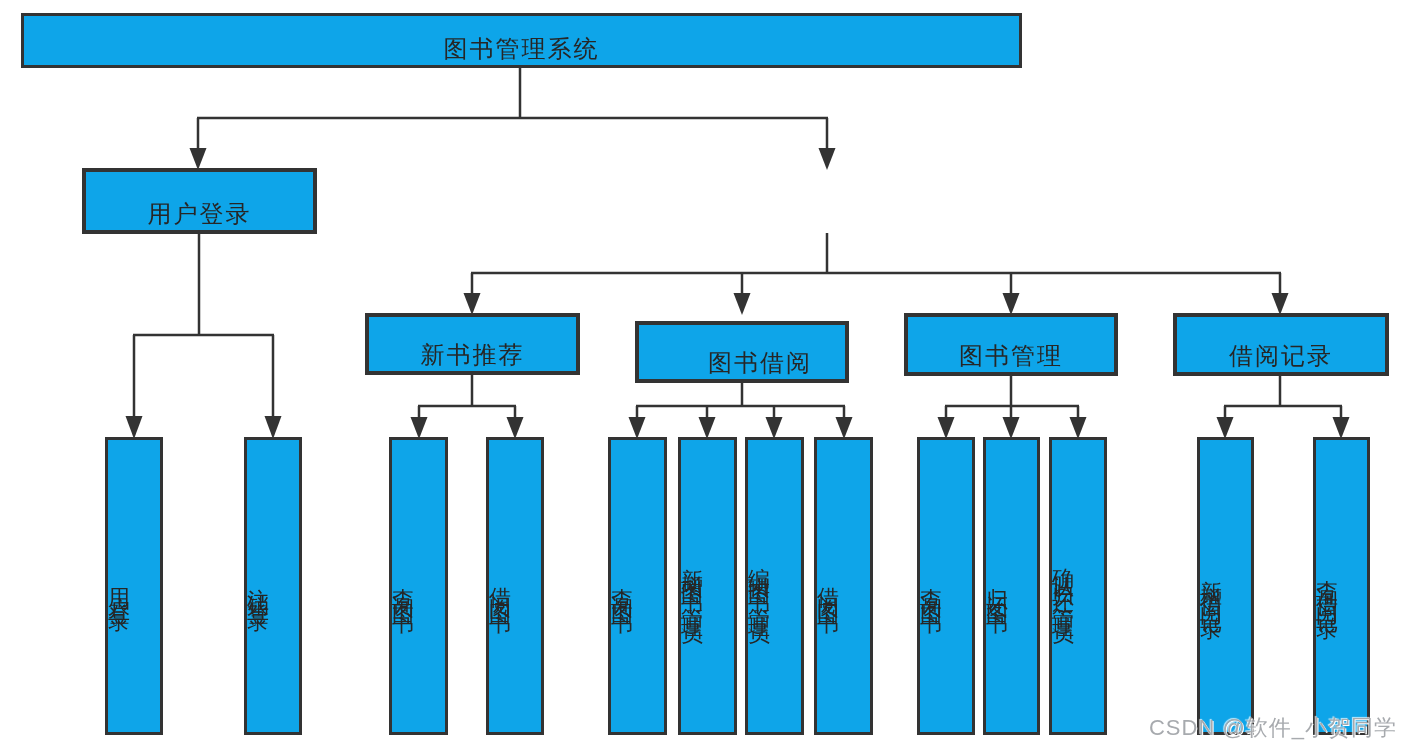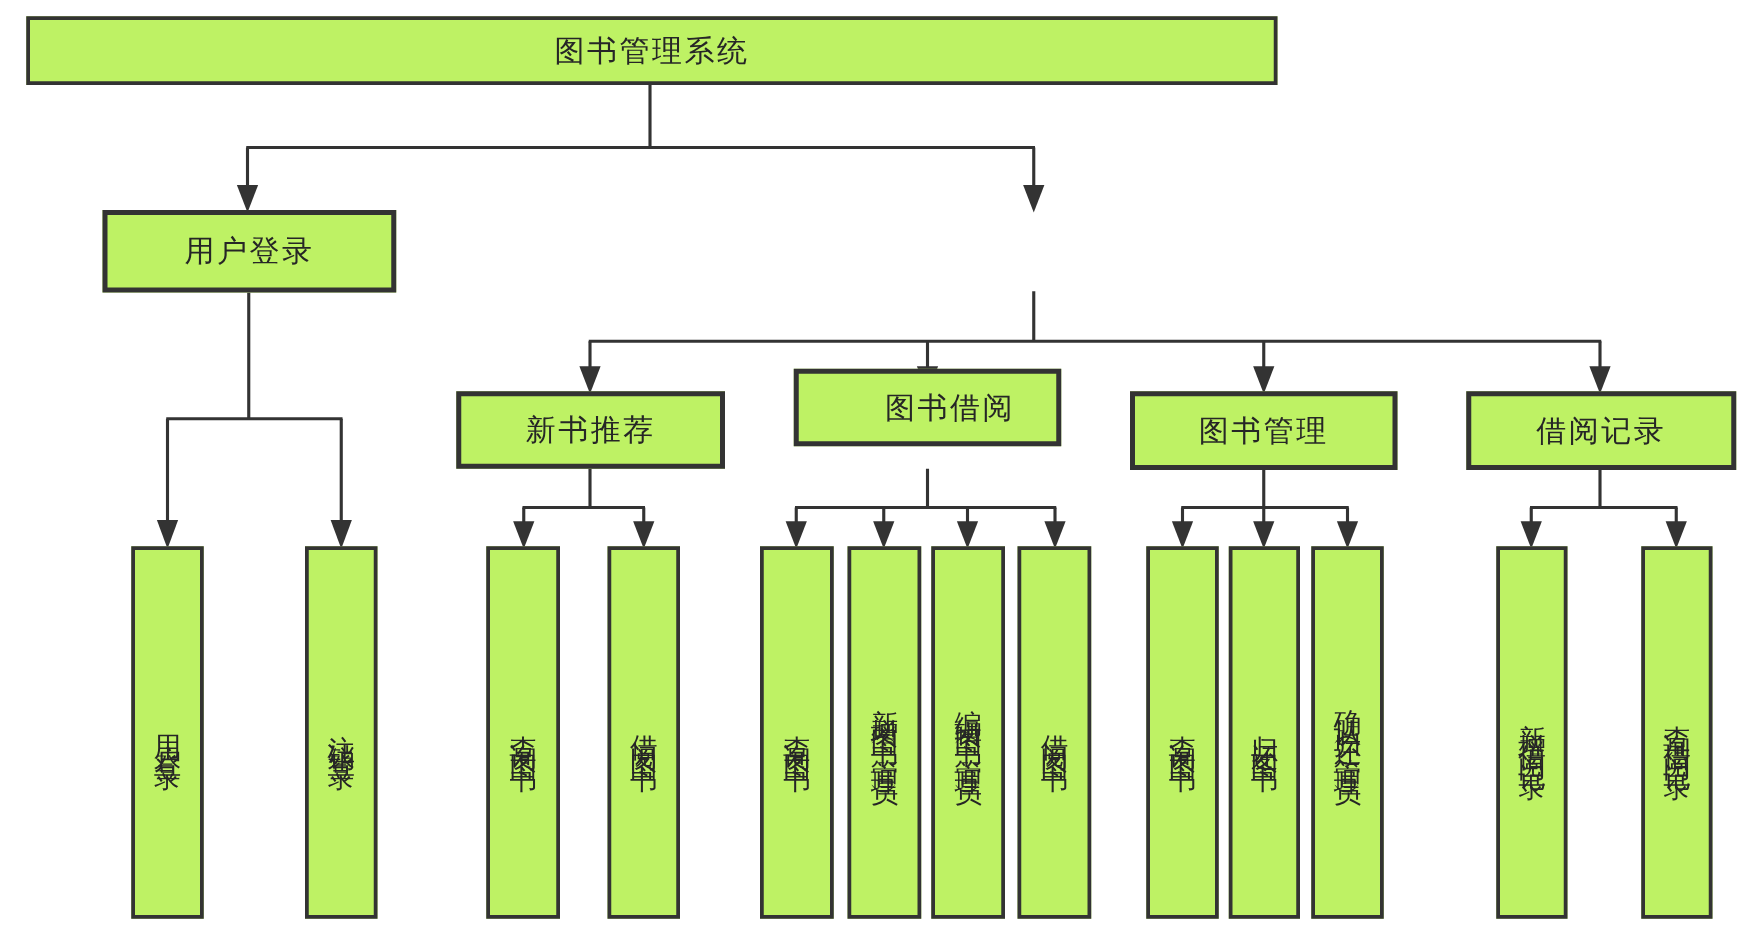--- a/index.html
+++ b/index.html
@@ -7,24 +7,24 @@
     position:relative;
     width:1405px;height:747px;
     background:#ffffff;
     font-family:"Liberation Sans","DejaVu Sans",sans-serif;
     overflow:hidden;
   }
   .connectors{position:absolute;left:0;top:0;z-index:1;}
   .node{
     position:absolute;
     box-sizing:border-box;
-    background:#bef264;
+    background:#0ea5e9;
     border:3px solid #333333;
     display:flex;
-    align-items:center;
+    align-items:flex-end;
     justify-content:center;
     color:#262626;
     z-index:2;
   }
   .node.lvl1{border-width:3px;font-size:24px;letter-spacing:2px;}
   .node.lvl2,.node.lvl3{border-width:4px;font-size:24px;letter-spacing:2px;}
   .node.leaf{
     border-width:3px;
     font-size:22px;
     writing-mode:vertical-rl;
@@ -132,21 +132,21 @@
     <span>图书管理系统</span>
   </div>
 
   <div class="node lvl2" style="left:82px;top:168px;width:235px;height:66px;">
     <span>用户登录</span>
   </div>
 
   <div class="node lvl3" style="left:365px;top:313px;width:215px;height:62px;">
     <span>新书推荐</span>
   </div>
-  <div class="node lvl3" style="left:635px;top:295px;width:214px;height:62px;padding-left:36px;">
+  <div class="node lvl3" style="left:635px;top:321px;width:214px;height:62px;padding-left:36px;">
     <span>图书借阅</span>
   </div>
   <div class="node lvl3" style="left:904px;top:313px;width:214px;height:63px;">
     <span>图书管理</span>
   </div>
   <div class="node lvl3" style="left:1173px;top:313px;width:216px;height:63px;">
     <span>借阅记录</span>
   </div>
 
   <div class="node leaf" style="left:105px;top:437px;width:58px;height:298px;">
@@ -186,14 +186,15 @@
     <span>确认归还（管理员）</span>
   </div>
 
   <div class="node leaf" style="left:1197px;top:437px;width:57px;height:298px;">
     <span>新增借阅记录</span>
   </div>
   <div class="node leaf" style="left:1313px;top:437px;width:57px;height:298px;">
     <span>查询借阅记录</span>
   </div>
 
+  <div class="watermark">CSDN @软件_小贺同学</div>
 
 </div>
 
 </body></html>

